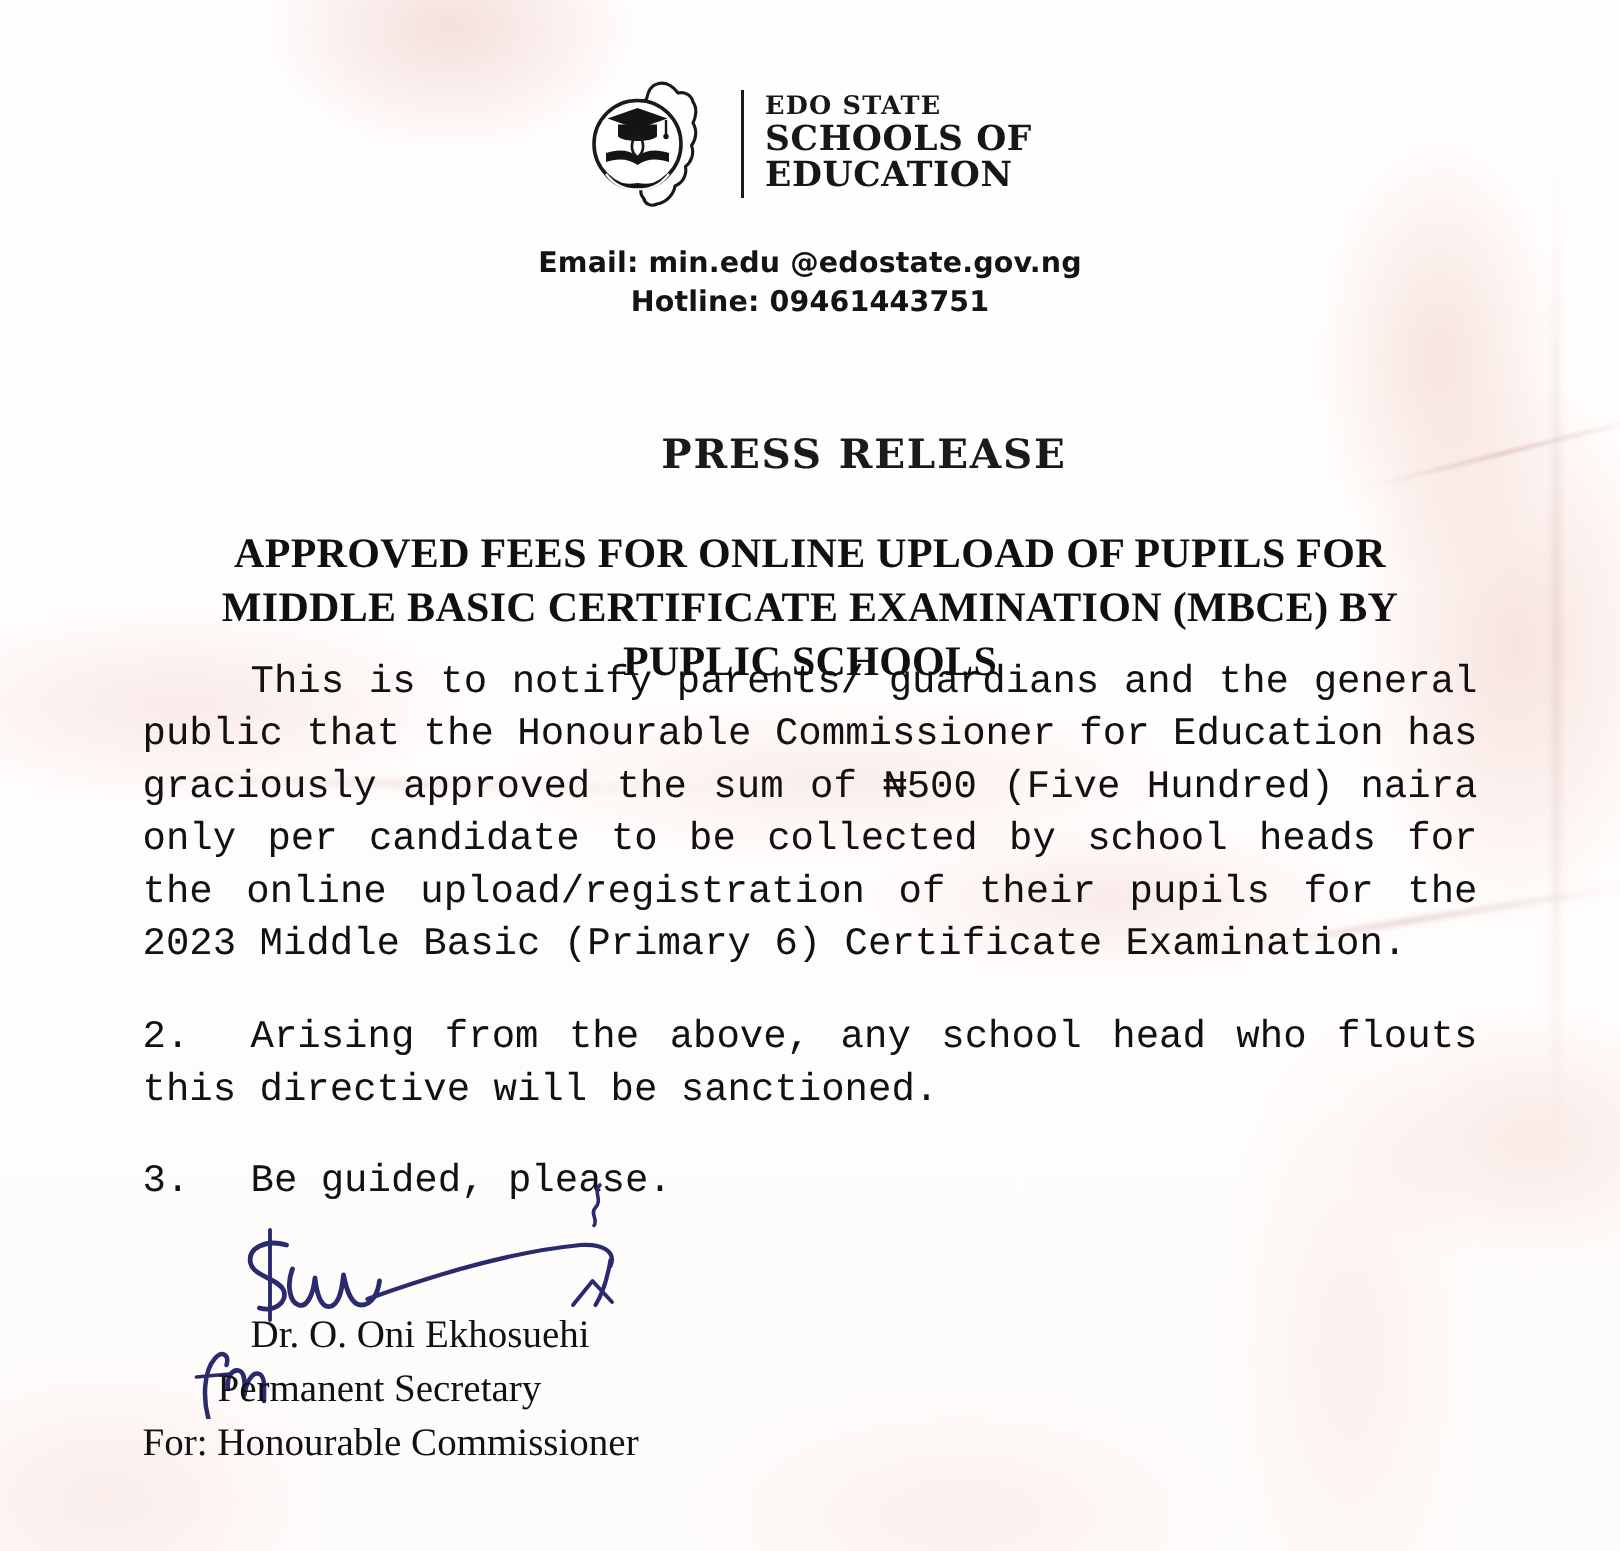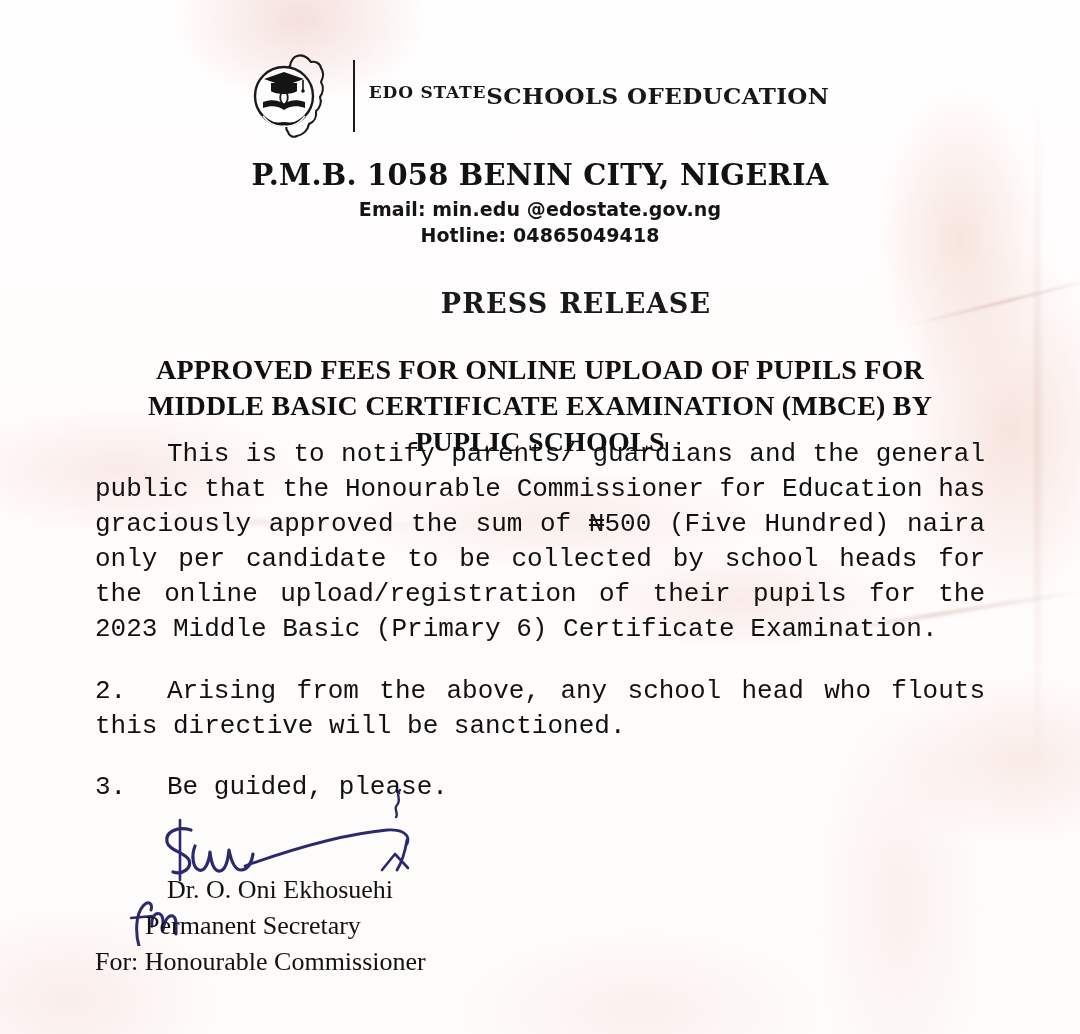--- a/index.html
+++ b/index.html
@@ -83,21 +83,21 @@
   }
   #letterhead-divider {
     width: 2px;
     height: 72px;
     background: #1b1b1b;
     margin: 0 14px 0 6px;
     flex: none;
   }
   #letterhead-text {
     display: flex;
-    flex-direction: row;
+    flex-direction: column;
     justify-content: center;
     line-height: 1.04;
   }
   .lh-line {
     font-family: "DejaVu Serif", serif;
     font-weight: 700;
     color: #171717;
     letter-spacing: 0.4px;
   }
   #lh-line-1 { font-size: 17px; letter-spacing: 0.8px; }
@@ -253,23 +253,22 @@
     <div id="letterhead-divider"></div>
 
     <div id="letterhead-text">
       <div class="lh-line" id="lh-line-1">EDO STATE</div>
       <div class="lh-line" id="lh-line-2">SCHOOLS OF</div>
       <div class="lh-line" id="lh-line-3">EDUCATION</div>
     </div>
   </div>
 
   <div id="address-block">
-    <div id="pmb-line">P.M.B. 1058 BENIN CITY, NIGERIA</div>
     <div id="email-line">Email: min.edu @edostate.gov.ng</div>
-    <div id="hotline-line">Hotline:  04865049418</div>
+    <div id="hotline-line">Hotline:  09461443751</div>
   </div>
 
   <div id="press-release-heading">PRESS RELEASE</div>
 
   <div id="document-title">APPROVED FEES FOR ONLINE UPLOAD OF PUPILS FOR MIDDLE BASIC CERTIFICATE EXAMINATION (MBCE) BY PUPLIC SCHOOLS</div>
 
   <div id="body-content">
     <p class="body-paragraph" id="paragraph-1">This is to notify parents/ guardians and the general public that the Honourable Commissioner for Education has graciously approved the sum of ₦500 (Five Hundred) naira only per candidate to be collected by school heads for the online upload/registration of their pupils for the 2023 Middle Basic (Primary 6) Certificate Examination.</p>
     <p class="body-paragraph" id="paragraph-2"><span class="clause-number">2.</span><span>Arising from the above, any school head who flouts this directive will be sanctioned.</span></p>
     <p class="body-paragraph" id="paragraph-3"><span class="clause-number">3.</span><span>Be guided, please.</span></p>

